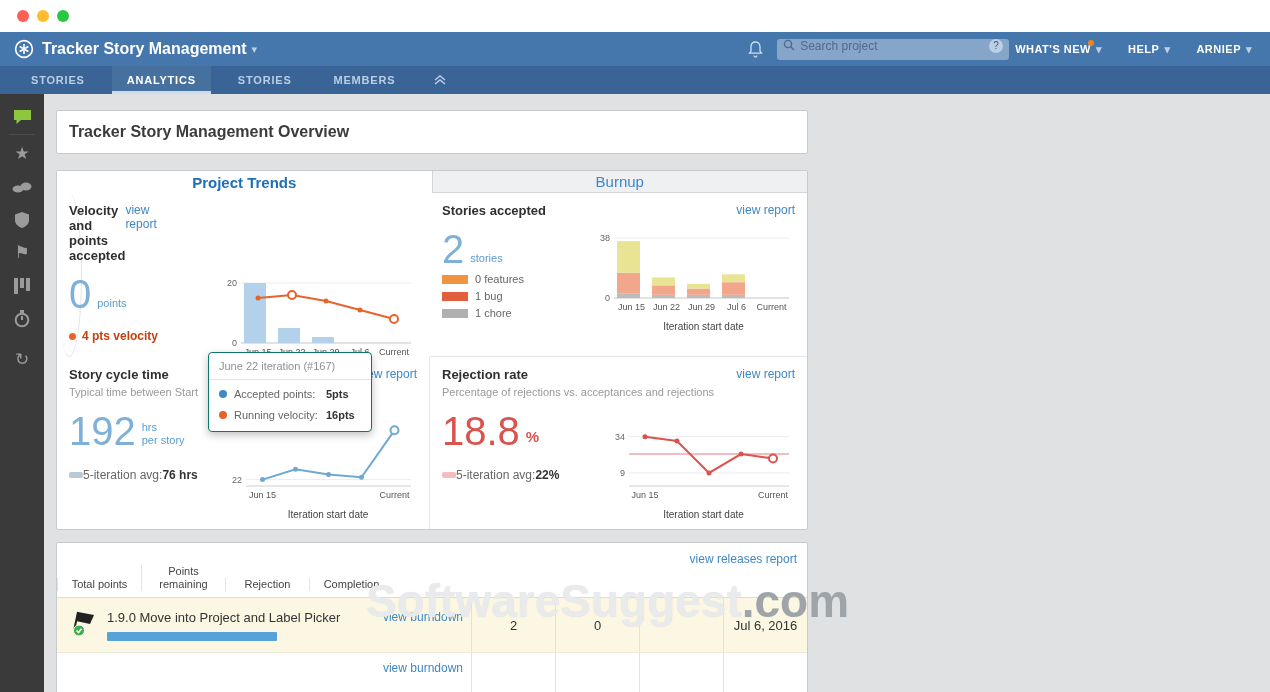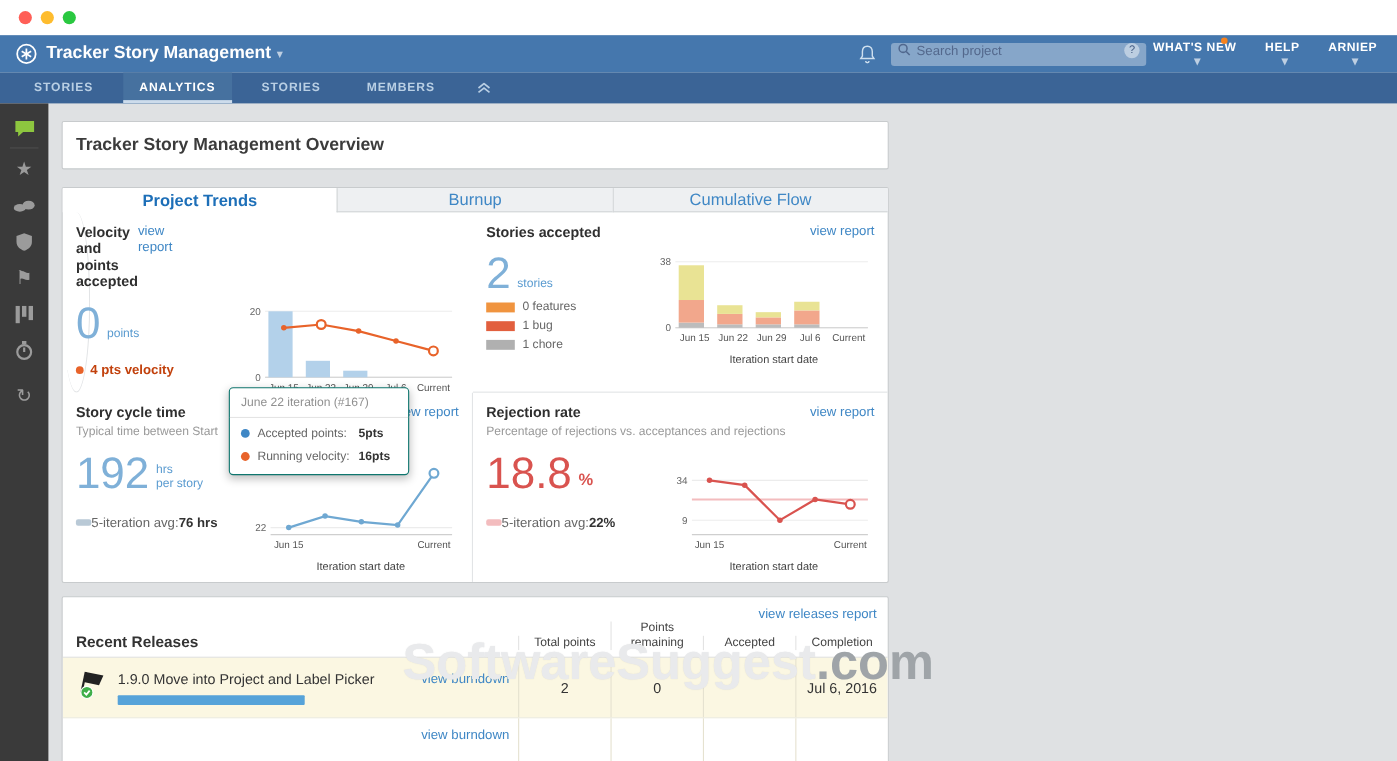--- a/index.html
+++ b/index.html
@@ -14,21 +14,21 @@
   
   .app-header { height:34px; background:#4577ad; display:flex; align-items:center; padding:0 14px; color:#fff; }
   .app-title { font-size:16px; font-weight:bold; margin-left:8px; }
   .caret { color:rgba(255,255,255,.65); font-size:11px; margin-left:5px; }
   .hdr-right { margin-left:auto; display:flex; align-items:center; }
   .bell { margin-right:14px; display:flex; }
   .searchbox { width:232px; height:21px; background:rgba(255,255,255,.35); border-radius:3px; display:flex; align-items:flex-start; padding:0 6px; margin-right:6px; }
   .searchbox input { flex:1; border:none; background:transparent; outline:none; font-size:12px; color:#31486e; margin-left:5px; font-family:"Liberation Sans",sans-serif; }
   .searchbox input::placeholder { color:#53688c; }
   .search-q { width:14px; height:14px; border-radius:50%; background:rgba(255,255,255,.45); color:#3f587f; font-size:10px; display:flex; align-items:center; justify-content:center; }
-  .hdr-item { font-size:11px; font-weight:bold; letter-spacing:.5px; margin-right:26px; position:relative; display:flex; align-items:center; cursor:pointer;flex-direction:column; }
+  .hdr-item { font-size:11px; font-weight:bold; letter-spacing:.5px; margin-right:26px; position:relative; display:flex; align-items:center; cursor:pointer; }
   .hdr-item:last-child { margin-right:4px; }
   .new-dot { position:absolute; top:-3px; right:8px; width:6px; height:6px; border-radius:50%; background:#f5821f; }
 
   
   .nav-row { height:28px; background:#3b6496; display:flex; align-items:stretch; padding-left:10px; }
   .nav-tab { display:flex; align-items:center; padding:0 15px; margin:0 6px; font-size:11px; font-weight:bold; letter-spacing:.8px; color:#b9cfe4; cursor:pointer; border-bottom:3px solid transparent; padding-top:3px; }
   .nav-tab.active { color:#fff; background:#46719f; border-bottom:3px solid #cddcec; }
   .nav-collapse { display:flex; align-items:center; margin-left:18px; cursor:pointer; }
 
   .body-row { display:flex; height:598px; }
@@ -226,21 +226,20 @@
     <div class="main">
 
       <div class="card overview-card">
         <span class="overview-title">Tracker Story Management Overview</span>
       </div>
 
       <div class="card trends-card">
         <div class="trend-tabs">
           <div class="trend-tab active">Project Trends</div>
           <div class="trend-tab">Burnup</div>
-          <div class="trend-tab">Cumulative Flow</div>
         </div>
 
         <div class="panel-grid">
 
           <div class="panel tl">
             <div class="panel-head">
               <span class="panel-title">Velocity and points accepted</span>
               <a class="view-link">view report</a>
             </div>
             <div class="panel-body">
@@ -417,24 +416,23 @@
             </div>
           </div>
         </div>
       </div>
 
       <div class="card releases-card">
         <div class="rel-toplink">
           <a class="view-link">view releases report</a>
         </div>
         <div class="rel-head">
-          <div class="col-name">Recent Releases</div>
           <div class="col-val">Total points</div>
           <div class="col-val">Points remaining</div>
-          <div class="col-val">Accepted</div>
+          <div class="col-val">Rejection</div>
           <div class="col-val">Completion</div>
         </div>
 
         <div class="rel-row">
           <div class="col-name rel-name-cell">
             <span class="rel-icon">
               <svg width="26" height="27" viewBox="0 0 26 27">
                   <path d="M7 2 L23 5 L19 14 L5 11 Z" fill="#222"></path>
                   <line x1="7" y1="2" x2="3.2" y2="20" stroke="#222" stroke-width="2"></line>
                   <circle cx="8" cy="20.5" r="5.5" fill="#3fae49" stroke="#fff" stroke-width="1"></circle>

